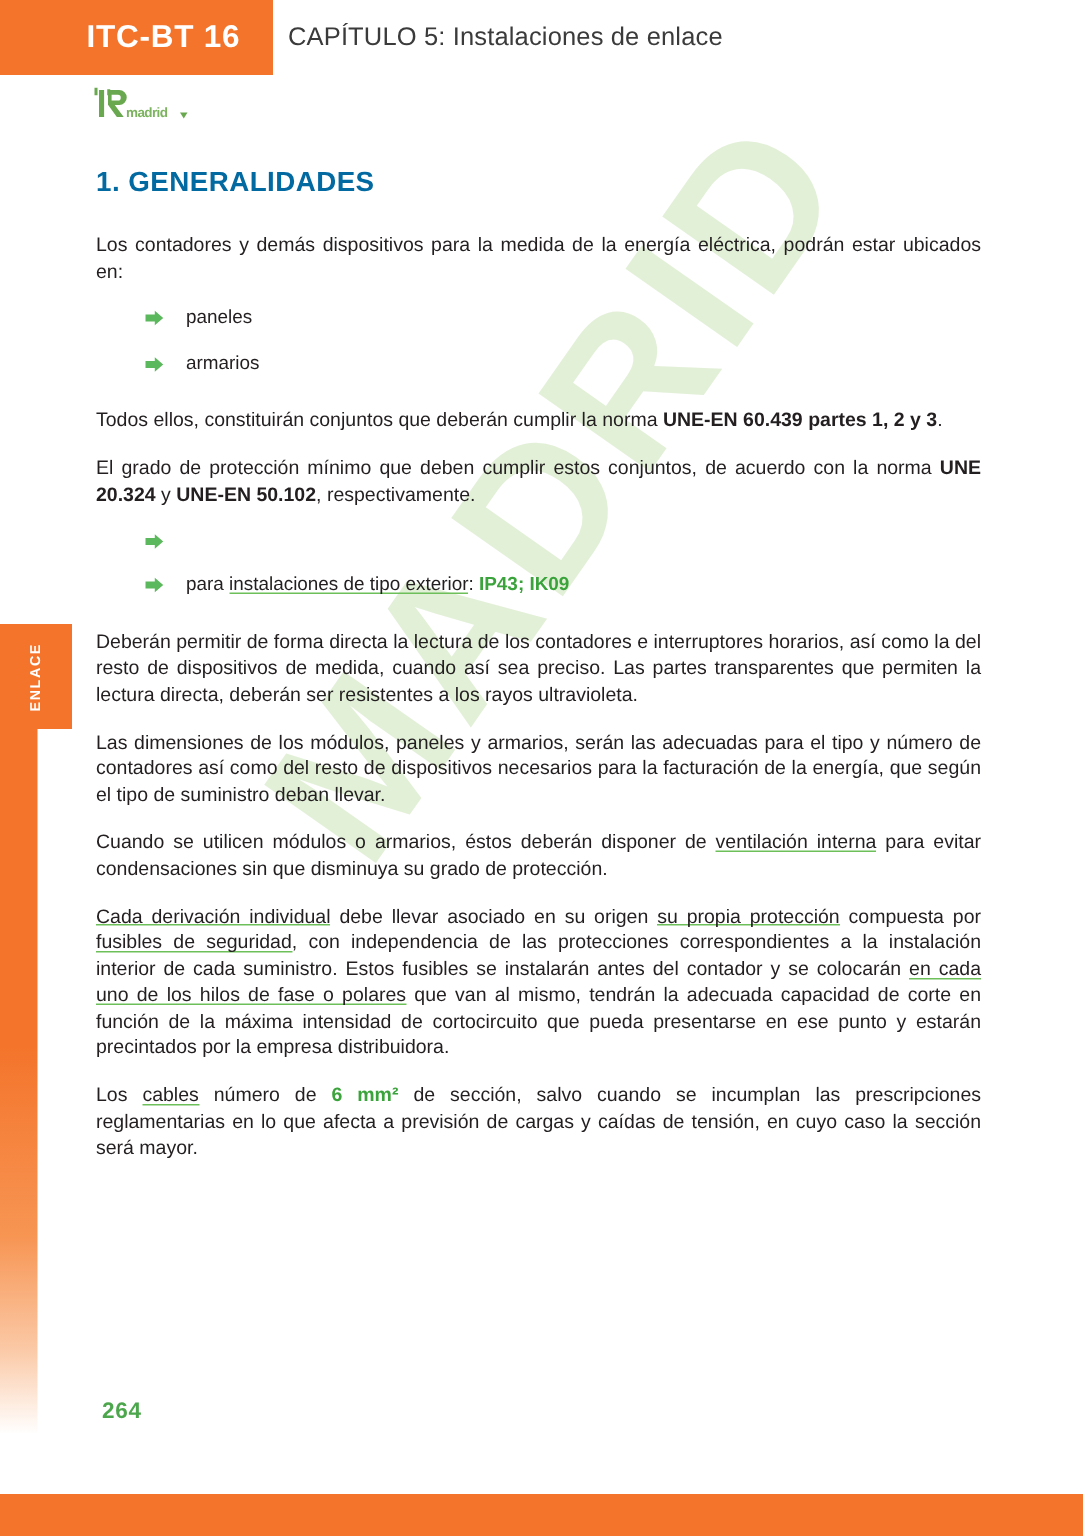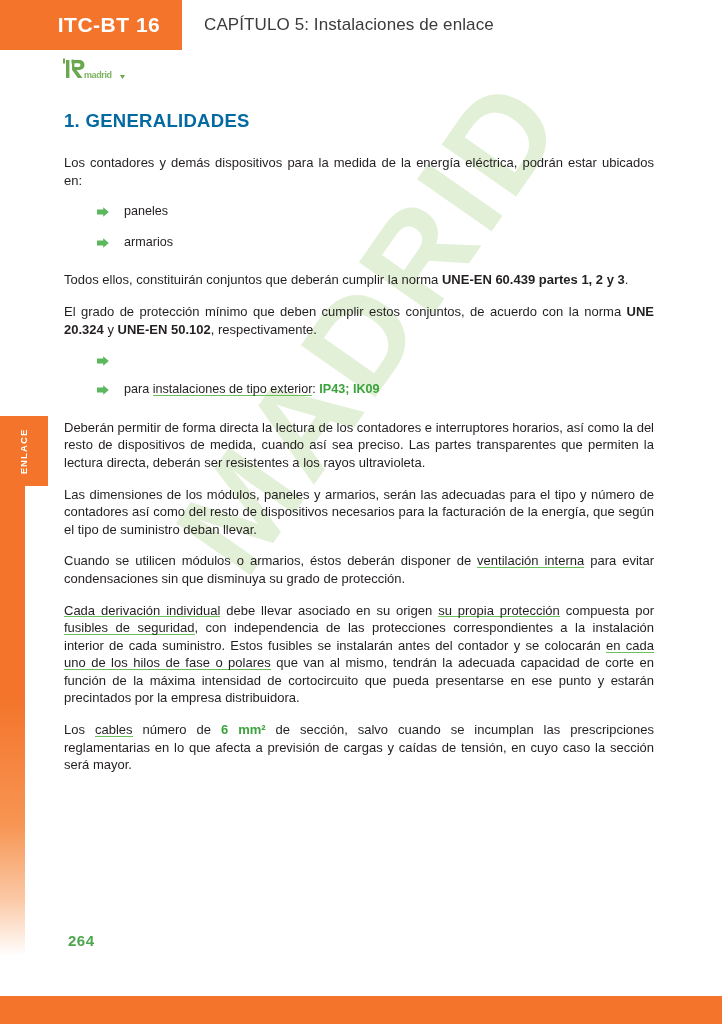--- a/index.html
+++ b/index.html
@@ -41,21 +41,21 @@
     position:absolute;left:182px;top:0;width:540px;height:50px;
     background:#ffffff;z-index:4;
   }
   .header-code{
     position:absolute;left:0;top:0;width:218px;height:50px;
     display:flex;align-items:center;justify-content:center;
     color:#ffffff;font-size:21px;font-weight:bold;letter-spacing:0.5px;
     z-index:5;
   }
   .header-chapter{
-    position:absolute;left:204px;top:0;height:50px;
+    position:absolute;left:192px;top:0;height:50px;
     display:flex;align-items:center;
     color:#3b3b3b;font-size:17px;font-weight:normal;
     z-index:5;letter-spacing:.1px;
   }
 
   
   .logo{
     position:absolute;left:62px;top:58px;width:96px;height:28px;z-index:5;
   }
 

